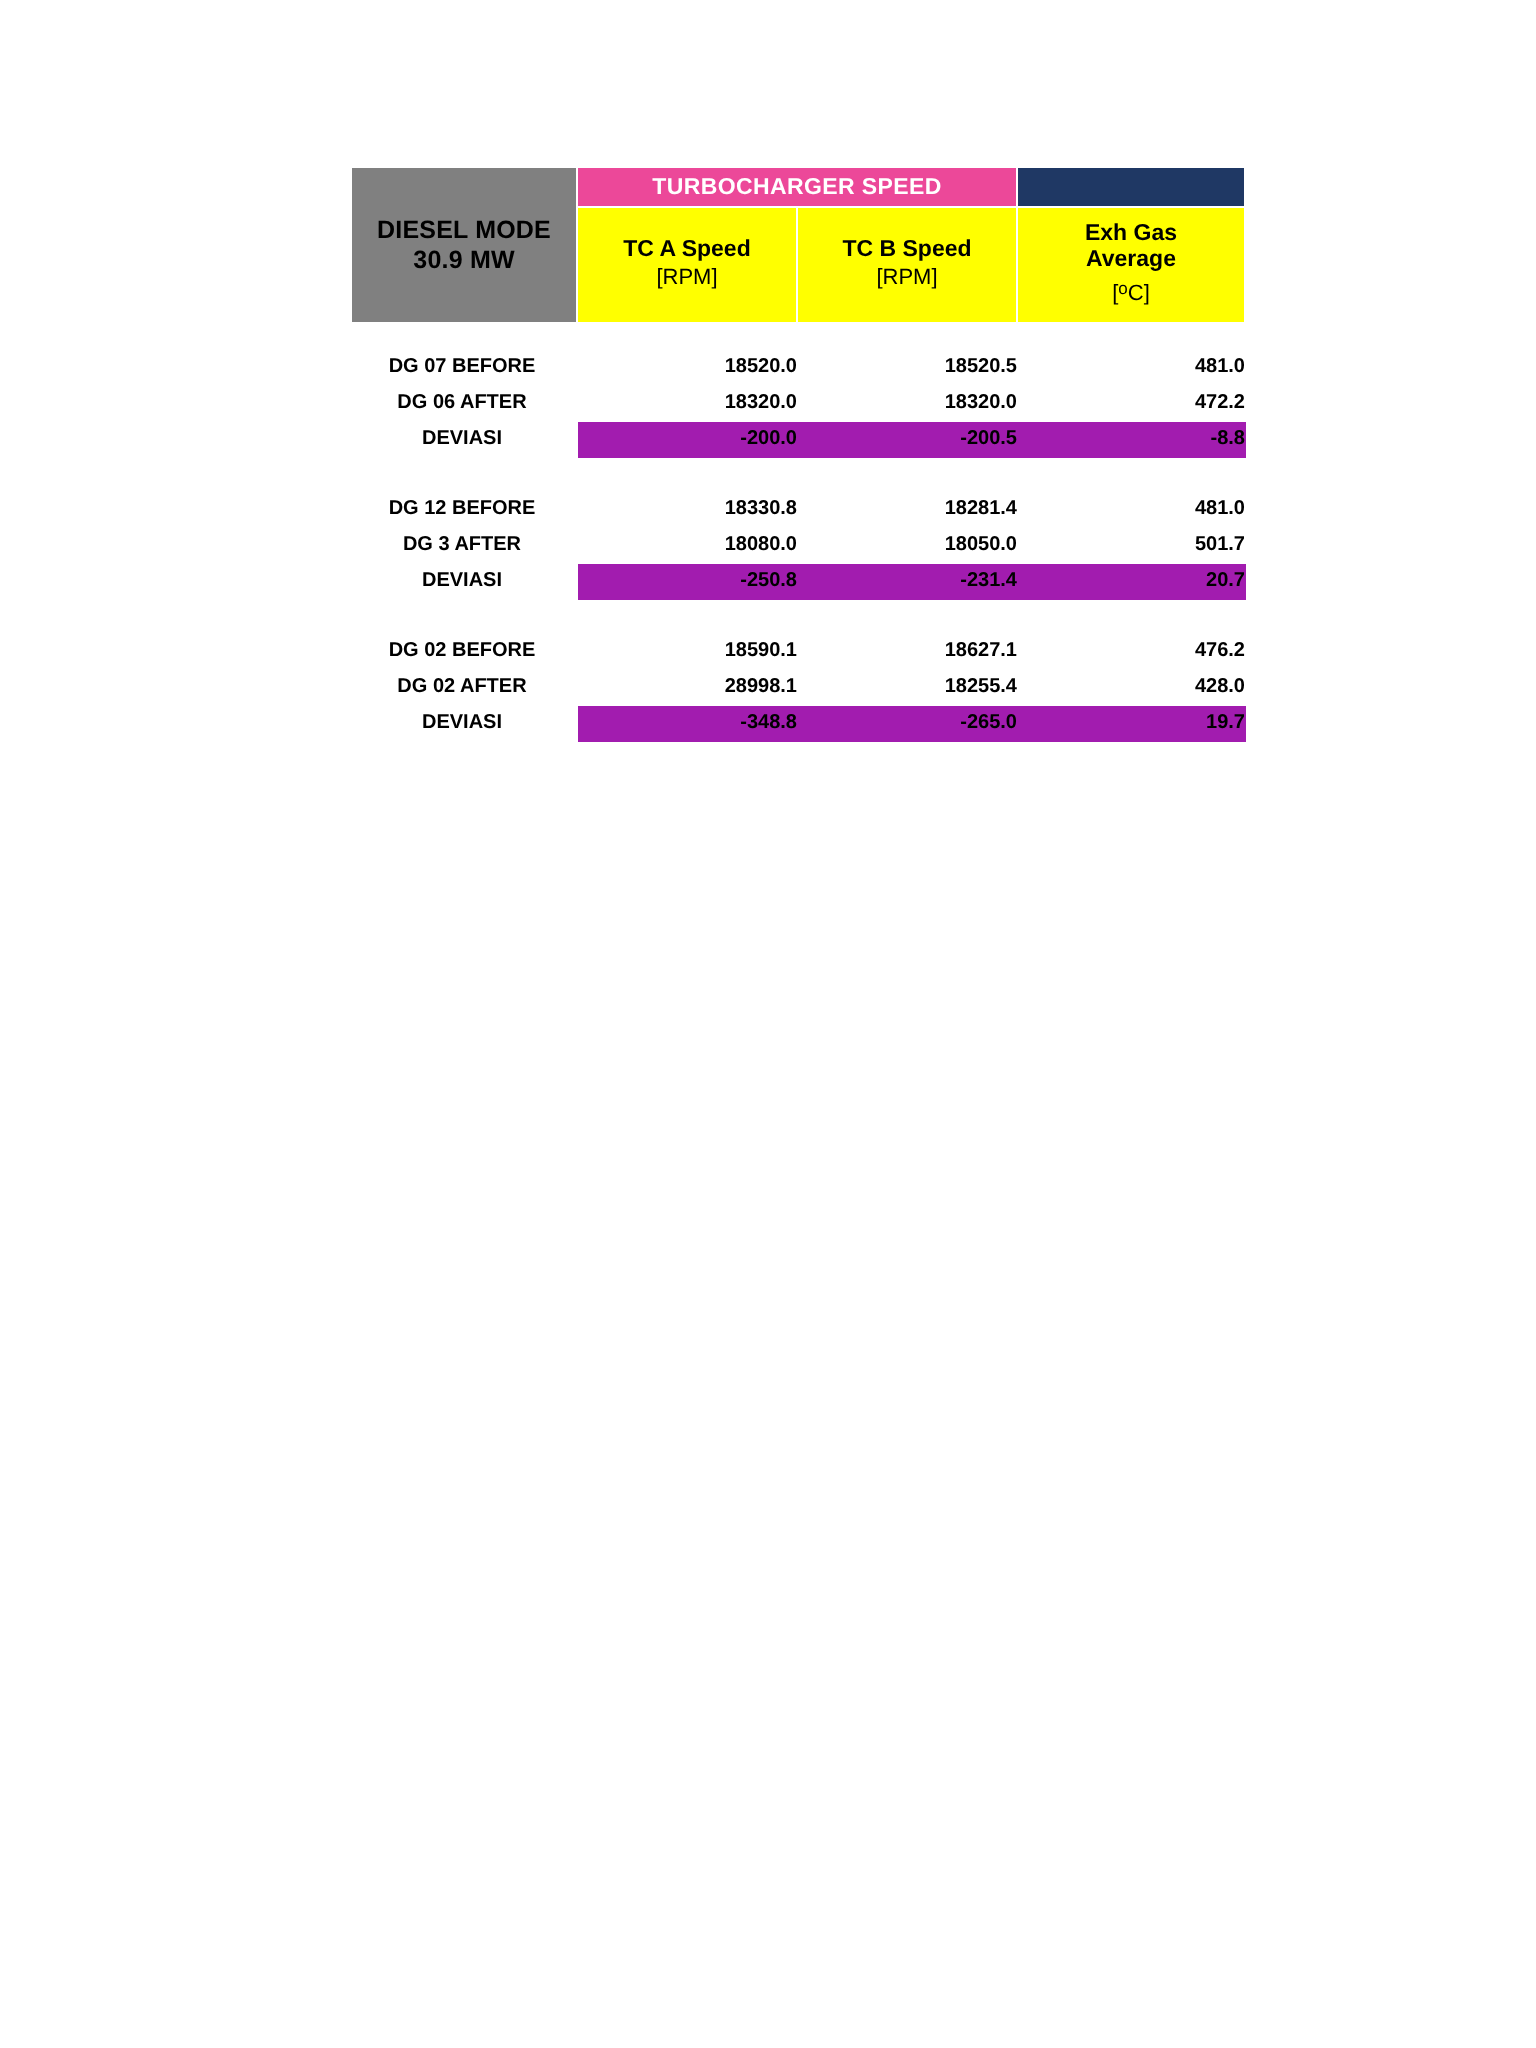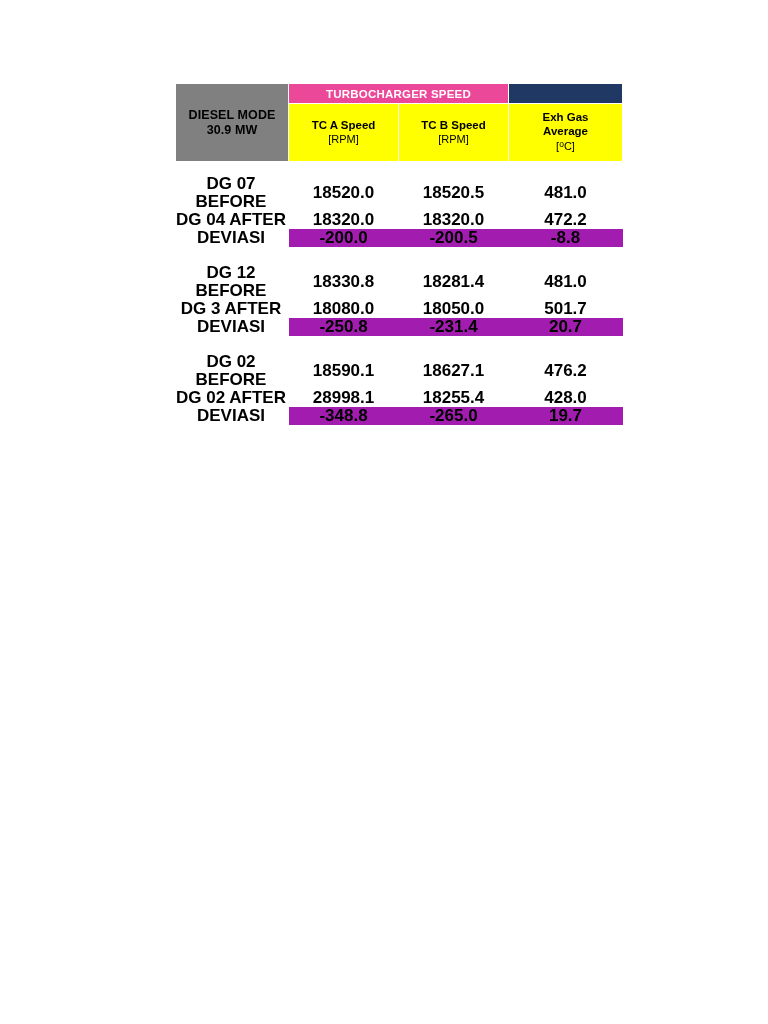--- a/index.html
+++ b/index.html
@@ -90,34 +90,34 @@
     font-size: 11px;
     text-align: center;
   }
   .hdr-col .unit sup {
     font-size: 8.5px;
     vertical-align: 3px;
   }
 
   
   tbody td {
-    font-size: 17px;
+    font-size: 10px;
     line-height: 18px;
     height: 18px;
     padding: 0;
     border: 0;
     color: #000000;
   }
   td.rowlabel {
     text-align: center;
     font-weight: bold;
     padding-right: 2px;
   }
   td.val {
-    text-align: center;
+    text-align: right;
     font-weight: bold;
   }
   tr.deviasi td.val {
     background: #a21caf;
   }
   tr.spacer td {
     height: 17px;
     line-height: 17px;
     font-size: 1px;
     background: transparent;
@@ -172,21 +172,21 @@
           <td></td>
         </tr>
 
         <tr>
           <td class="rowlabel">DG 07 BEFORE</td>
           <td class="val">18520.0</td>
           <td class="val">18520.5</td>
           <td class="val">481.0</td>
         </tr>
         <tr>
-          <td class="rowlabel">DG 04 AFTER</td>
+          <td class="rowlabel">DG 06 AFTER</td>
           <td class="val">18320.0</td>
           <td class="val">18320.0</td>
           <td class="val">472.2</td>
         </tr>
         <tr class="deviasi">
           <td class="rowlabel">DEVIASI</td>
           <td class="val">-200.0</td>
           <td class="val">-200.5</td>
           <td class="val">-8.8</td>
         </tr>

